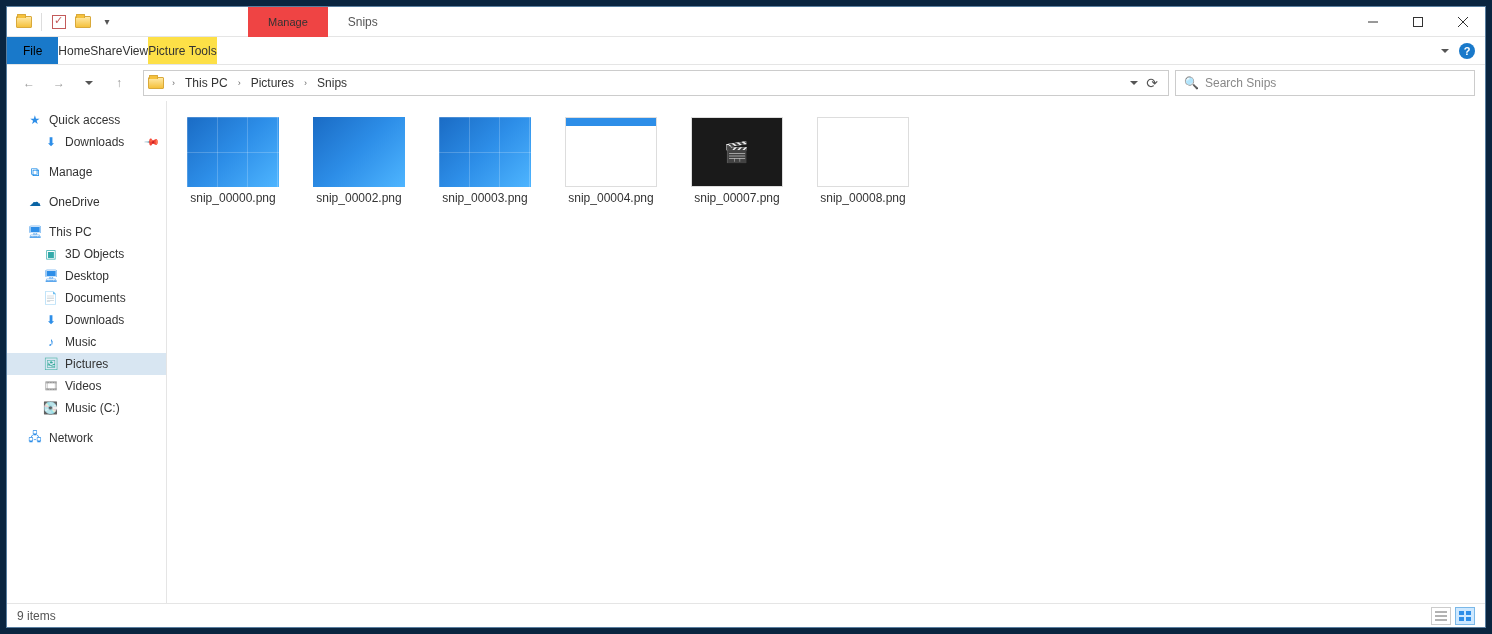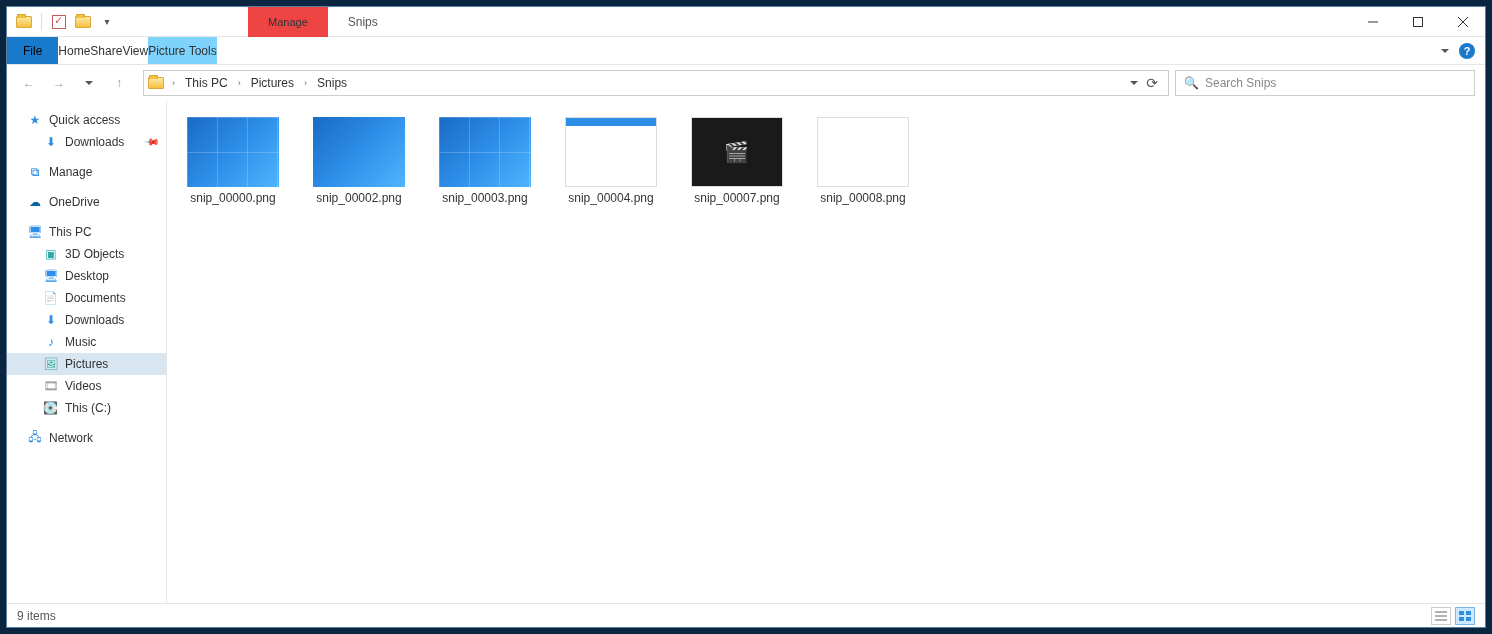--- a/index.html
+++ b/index.html
@@ -14,21 +14,21 @@
 .checkbox-qat::after { content:"✓"; color:#c35a5a; font-size:11px; position:absolute; top:-2px; left:1px;}
 .qat-sep { width:1px; height:18px; background:#ddd; margin:0 4px;}
 .chev-down { width:0;height:0;border-left:4px solid transparent;border-right:4px solid transparent;border-top:4px solid #555; }
 .contextual-tab { height: 30px; background: #ef4444; padding: 0 20px; display:flex; align-items:center; font-size:11px; color:#333; margin-left:130px;}
 .window-title-text { margin-left: 20px; font-size: 12px; color: #555; }
 .winbtns { margin-left: auto; display: flex; }
 .winbtn { width: 45px; height: 30px; display:flex; align-items:center; justify-content:center; color:#333; font-size:11px;}
 .ribbon { height: 28px; display:flex; align-items:stretch; border-bottom:1px solid #e5e5e5; }
 .file-tab { background:#1979ca; color:#000000; padding:0 16px; display:flex; align-items:center; font-size:12px;}
 .ribbon-tab { padding:0 0; display:flex; align-items:center; font-size:12px; color:#333;}
-.ribbon-tab.contextual { background:#7dd3fc; }
+.ribbon-tab.contextual { background:#fde047; }
 .ribbon-right { margin-left:auto; display:flex; align-items:center; padding-right:10px; gap:10px;}
 .help-icon { width:16px;height:16px;border-radius:50%;background:#1979ca;color:#fff;display:flex;align-items:center;justify-content:center;font-size:11px;font-weight:bold;}
 .navbar { height: 36px; display:flex; align-items:center; padding:0 10px; gap:6px;}
 .nav-arrow { width:24px; height:24px; display:flex;align-items:center;justify-content:center; color:#999;}
 .addressbar { flex:1; height:26px; border:1px solid #ccc; display:flex; align-items:center; padding:0 4px; gap:4px; margin-left:6px;}
 .addr-chevron { color:#666; font-size:9px; padding:0 4px;}
 .addr-seg { font-size:12px; color:#333; padding:0 2px;}
 .addr-controls { margin-left:auto; display:flex; align-items:center; gap:8px; padding:0 6px; color:#555;}
 .refresh-icon { font-size:14px; color:#555; }
 .searchbox { width:300px; height:26px; border:1px solid #ccc; display:flex; align-items:center; padding:0 8px; color:#888;}
@@ -195,21 +195,21 @@
       <div class="side-item sub selected">
         <span class="side-icon" style="color:#3a9;">🖼</span>
         <span>Pictures</span>
       </div>
       <div class="side-item sub">
         <span class="side-icon" style="color:#888;">🎞</span>
         <span>Videos</span>
       </div>
       <div class="side-item sub">
         <span class="side-icon" style="color:#888;">💽</span>
-        <span>This (C:)</span>
+        <span>Music (C:)</span>
       </div>
       <div class="side-item top grouphead">
         <span class="side-icon" style="color:#2d8ee8;">🖧</span>
         <span>Network</span>
       </div>
     </div>
 
     <div class="content" id="file-grid">
         <div class="file-item">
           <div class="thumb win-blue-grid"></div>

